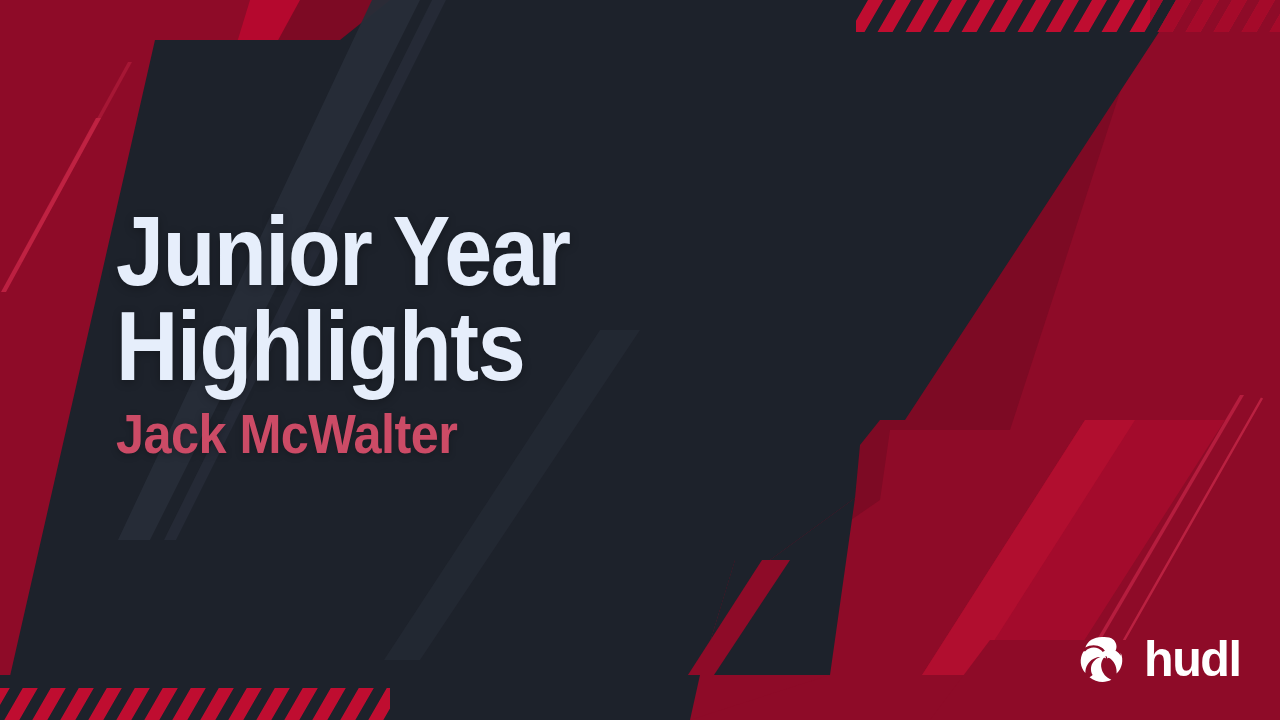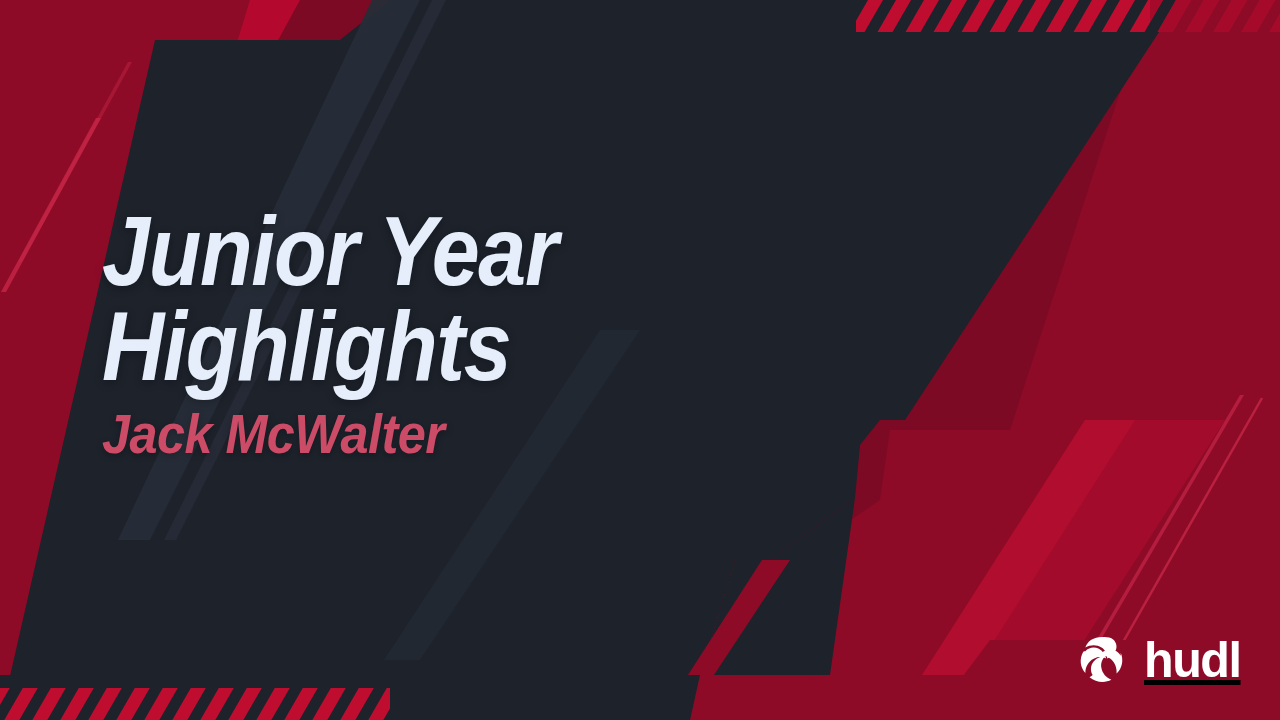--- a/index.html
+++ b/index.html
@@ -19,25 +19,24 @@
     position: absolute;
     inset: 0;
     width: 1280px;
     height: 720px;
     display: block;
   }
 
   
   #text-block {
     position: absolute;
-    left: 102px;
+    left: 116px;
     top: 204px;
     width: 640px;
     z-index: 20;
-    font-style: italic;
   }
   .title-line {
     font-family: "Liberation Sans Narrow", "Liberation Sans", sans-serif;
     font-weight: 700;
     font-size: 98px;
     line-height: 0.97;
     letter-spacing: -1.5px;
     color: #e6eefb;
     margin: 0;
     white-space: nowrap;
@@ -58,24 +57,22 @@
     transform-origin: left center;
     text-shadow: 0 2px 8px rgba(0,0,0,0.25);
   }
 
   
   #logo {
     position: absolute;
     right: 36px;
     bottom: 34px;
     display: flex;
-    align-items: center;
     gap: 16px;
     z-index: 25;
-    text-decoration: underline;
   }
   #logo-mark { display: block; }
   #logo-wordmark {
     font-family: "Liberation Sans", sans-serif;
     font-weight: 700;
     font-size: 50px;
     letter-spacing: -1.5px;
     color: #ffffff;
     line-height: 1;
     transform: scaleX(0.97);

